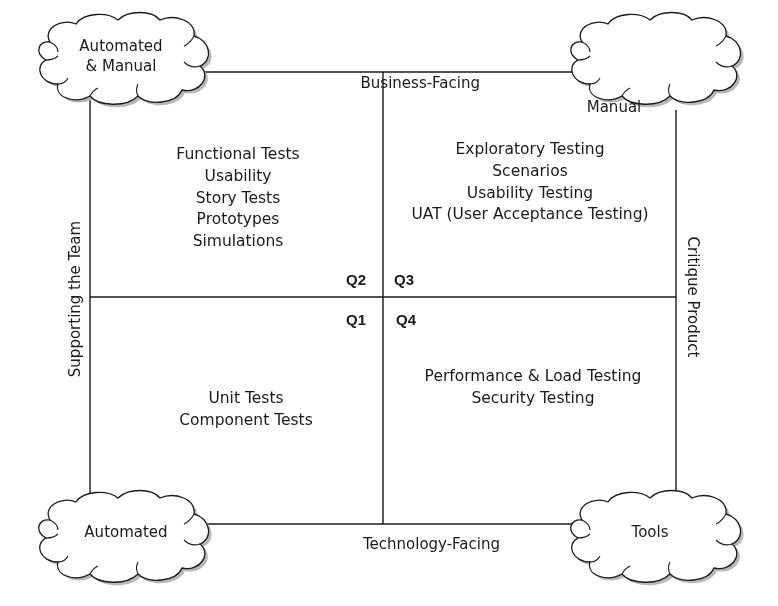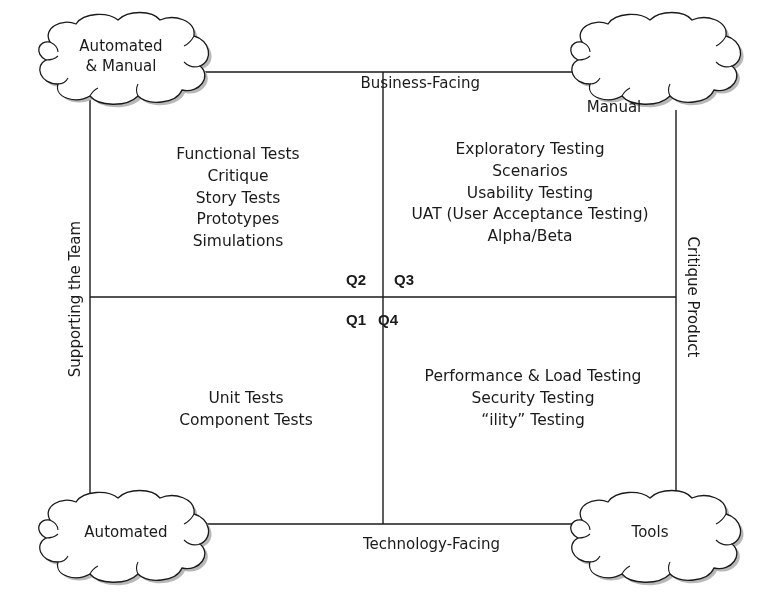--- a/index.html
+++ b/index.html
@@ -102,43 +102,41 @@
   </svg>
   <div class="cloud-text" style="left:600px; top:522px; width:100px;">Tools</div>
 
   <div class="txt" style="left:280px; top:44px; width:200px;">Business-Facing</div>
   <div class="txt" style="left:270px; top:505px; width:230px;">Technology-Facing</div>
   <div class="vlabel" style="left:-4px; top:289px; width:160px; text-align:center; transform: rotate(-90deg); transform-origin: 80px 10px;">Supporting the Team</div>
   <div class="vlabel" style="left:612px; top:287px; width:160px; text-align:center; transform: rotate(90deg); transform-origin: 80px 10px;">Critique Product</div>
 
   <div class="qlist" style="left:138px; top:144px; width:200px;">
     <div>Functional Tests</div>
-    <div>Critique</div>
+    <div>Usability</div>
     <div>Story Tests</div>
     <div>Prototypes</div>
     <div>Simulations</div>
   </div>
 
   <div class="qlist" style="left:390px; top:139px; width:280px;">
     <div>Exploratory Testing</div>
     <div>Scenarios</div>
     <div>Usability Testing</div>
     <div>UAT (User Acceptance Testing)</div>
-    <div>Alpha/Beta</div>
   </div>
 
   <div class="qlist" style="left:146px; top:388px; width:200px;">
     <div>Unit Tests</div>
     <div>Component Tests</div>
   </div>
 
   <div class="qlist" style="left:398px; top:366px; width:270px;">
     <div>Performance &amp; Load Testing</div>
     <div>Security Testing</div>
-    <div>“ility” Testing</div>
   </div>
 
   <div class="qlabel" style="left:346px; top:271px;">Q2</div>
   <div class="qlabel" style="left:394px; top:271px;">Q3</div>
   <div class="qlabel" style="left:346px; top:311px;">Q1</div>
-  <div class="qlabel" style="left:378px; top:311px;">Q4</div>
+  <div class="qlabel" style="left:396px; top:311px;">Q4</div>
 
 </div>
 
 </body></html>

